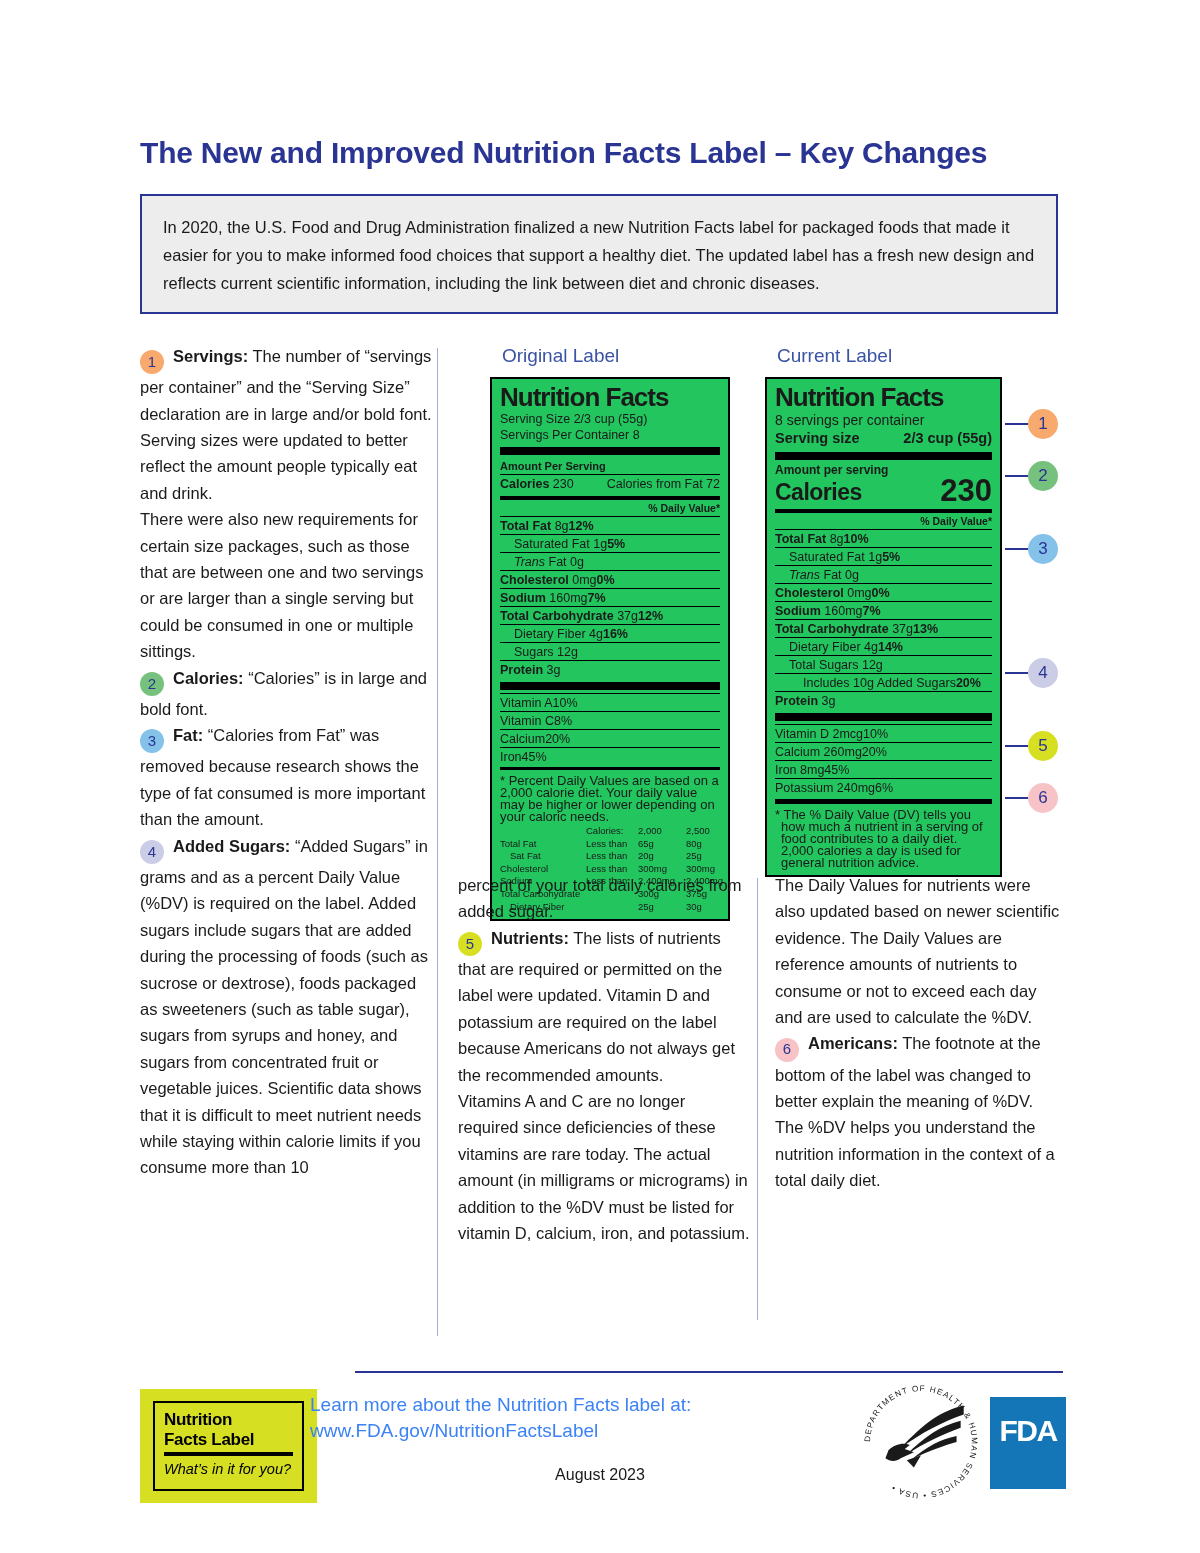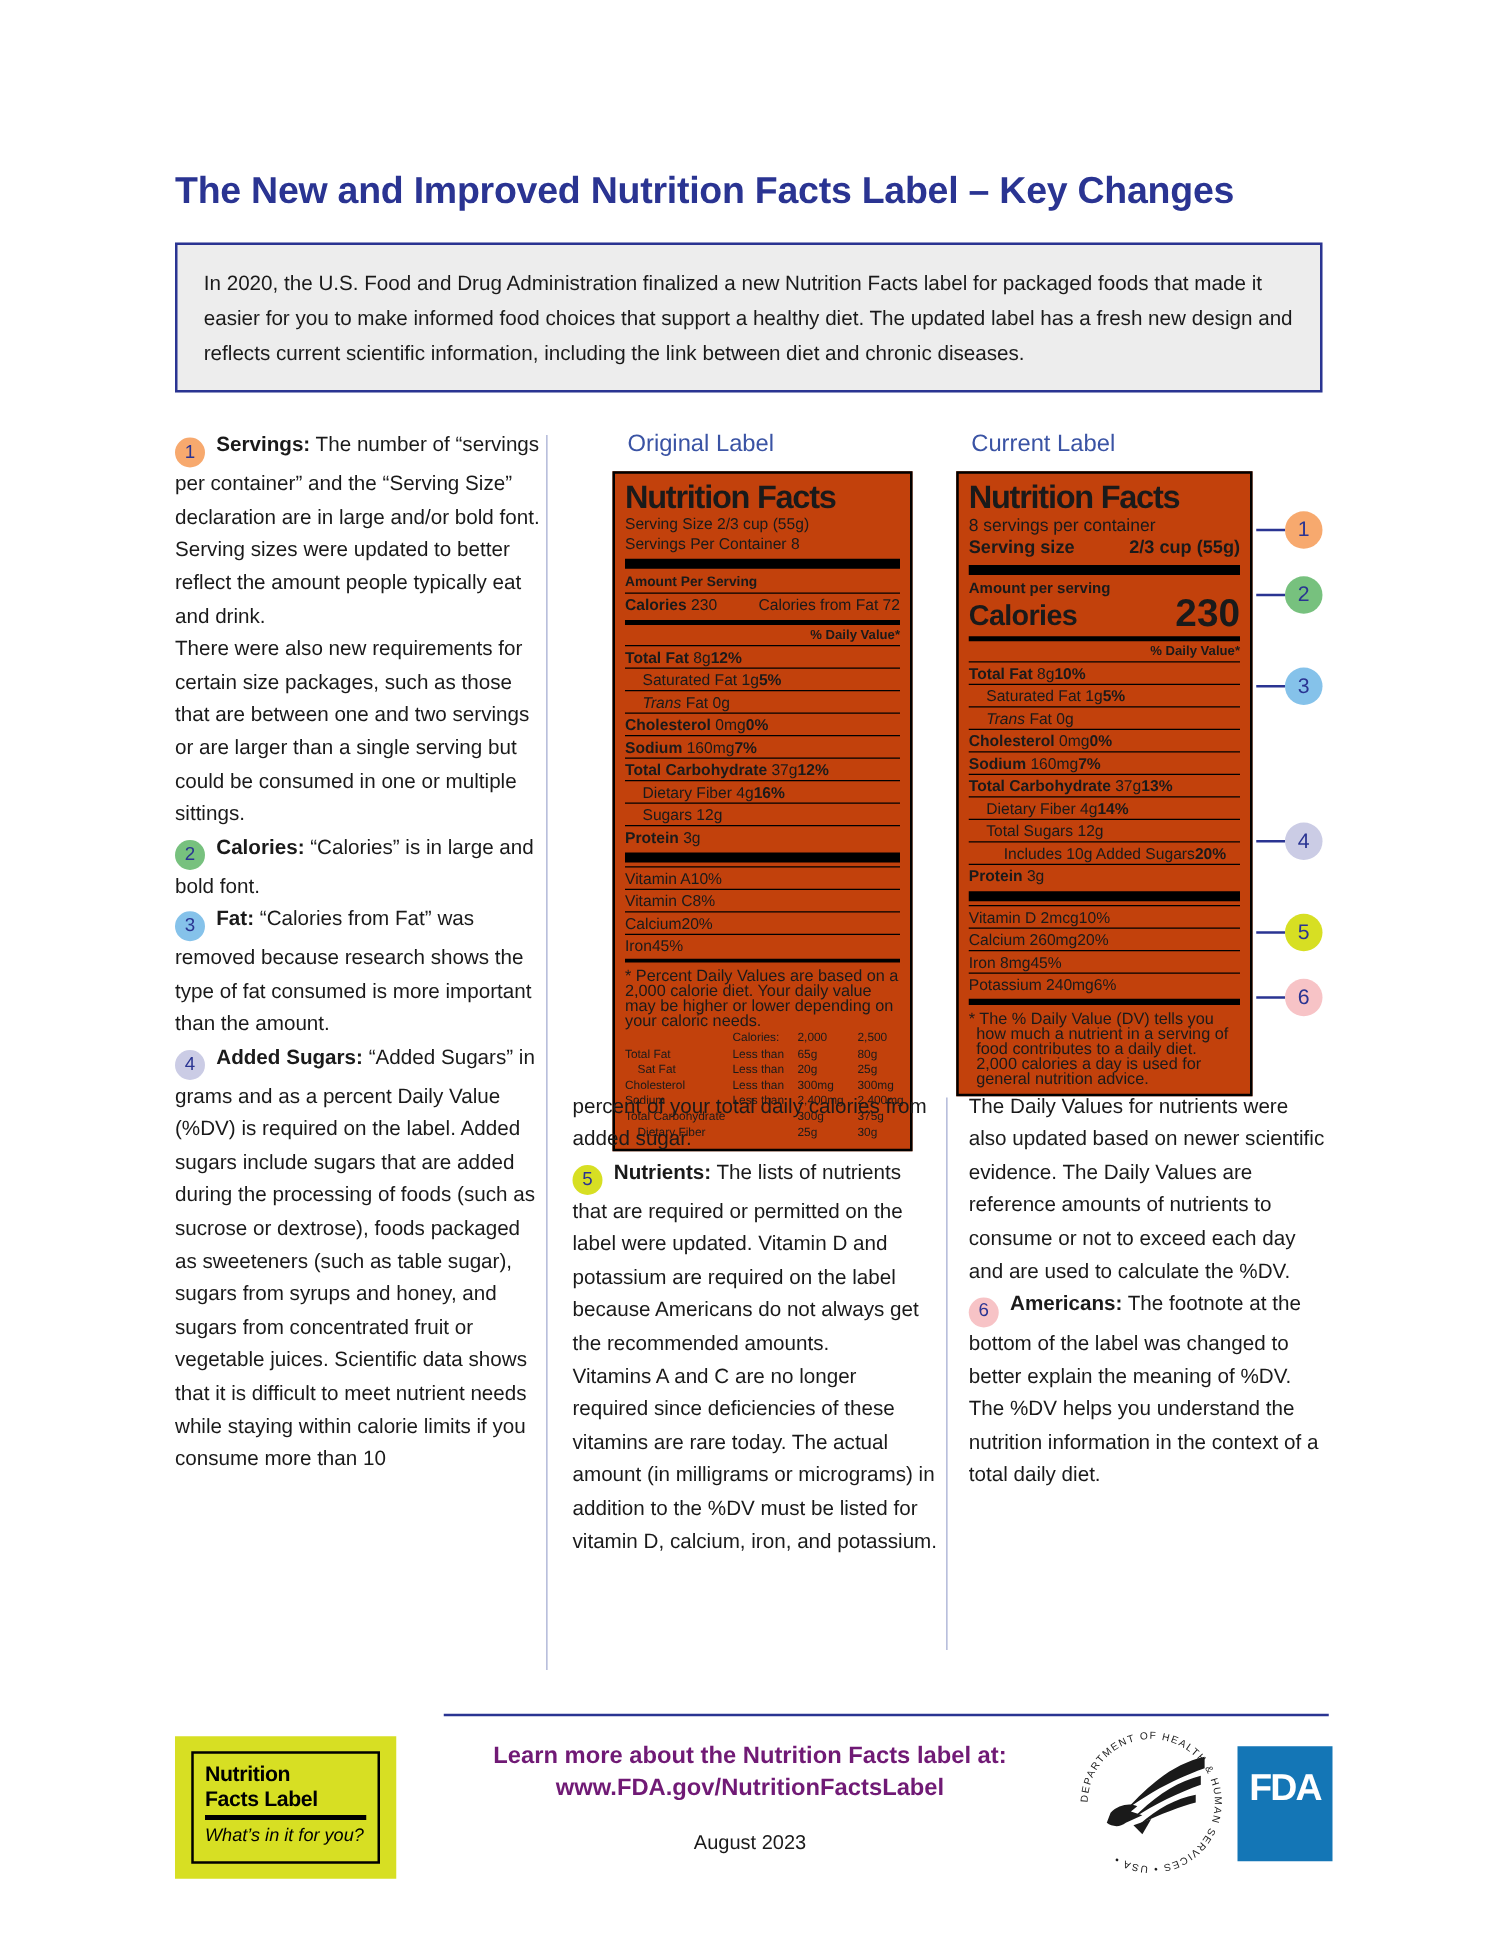--- a/index.html
+++ b/index.html
@@ -33,21 +33,21 @@
     align-items:center; justify-content:center; font-size:15px; color:#2A3492;
     margin-right:9px; vertical-align:-5px;
   }
   .mb14 { margin-bottom:13px; } .mb24 { margin-bottom:24px; }
   .mb32 { margin-bottom:33px; } .mb34 { margin-bottom:34px; }
   
   .label-h { position:absolute; font-size:19px; color:#3A53A4;margin-left:12px; }
   .label-h-orig { left:490px; top:345px; }
   .label-h-curr { left:765px; top:345px; }
   
-  .nf-box { position:absolute; border:2px solid #000; background:#c2410c; padding:5px 8px 6px; }
+  .nf-box { position:absolute; border:2px solid #000; background:#22c55e; padding:5px 8px 6px; }
   .nf-title { font-weight:bold; font-size:26px; letter-spacing:-1px; line-height:27px; white-space:nowrap; }
   .bar8 { height:8px; background:#000; margin:4px 0 3px; }
   .bar5 { height:5px; background:#000; margin:3px 0 2px; }
   .bar4 { height:4px; background:#000; margin:3px 0 0; }
   .bar3 { height:3px; background:#000; margin:2px 0 2px; }
   .nf-row { display:flex; border-top:1px solid #000;
             font-size:12.5px; line-height:14px; padding:2px 0 1px; }
   .nf-row:first-of-type { border-top:none; }
   .nm { white-space:nowrap; }
   .b { font-weight:bold; } .i { font-style:italic; }
@@ -79,22 +79,22 @@
   .cc { width:30px; height:30px; border-radius:50%; display:flex; align-items:center;
         justify-content:center; font-size:17px; color:#2A3492; }
   .co1{top:409px} .co2{top:461px} .co3{top:534px} .co4{top:658px} .co5{top:731px} .co6{top:783px}
   
   .foot-line { position:absolute; left:355px; top:1371px; width:708px; height:2px; background:#2A3492; }
   .nfl-logo { position:absolute; left:140px; top:1389px; width:177px; height:114px; background:#D7DF23; padding:12px 13px; }
   .nfl-inner { border:2px solid #000; height:100%; padding:7px 9px 4px; }
   .nfl-l { font-weight:bold; font-size:17px; line-height:20px; color:#000; letter-spacing:-0.3px; }
   .nfl-bar { height:4px; background:#000; margin:2px 0 5px; }
   .nfl-tag { font-style:italic; font-size:14.5px; color:#000; }
-  .learn { position:absolute; left:310px; top:1392px; width:580px; text-align:center;
-           font-weight:bold; font-size:19px; line-height:26px; color:#701a75; }
+  .learn { position:absolute; left:310px; top:1392px; width:580px; text-align:left;
+           font-weight:normal; font-size:19px; line-height:26px; color:#3b82f6; }
   .date-line { position:absolute; left:310px; top:1466px; width:580px; text-align:center; font-size:16px; color:#1a1a1a; }
   .hhs-logo { position:absolute; left:860px; top:1381px; width:122px; height:122px; }
   .fda-logo { position:absolute; left:990px; top:1397px; width:76px; height:92px; background:#1476B6;
               display:flex; justify-content:center; padding-top:17px;
               color:#fff; font-weight:bold; font-size:30px; letter-spacing:-1.5px; }
 </style>
 </head>
 <body>
 
 <div id="page">

